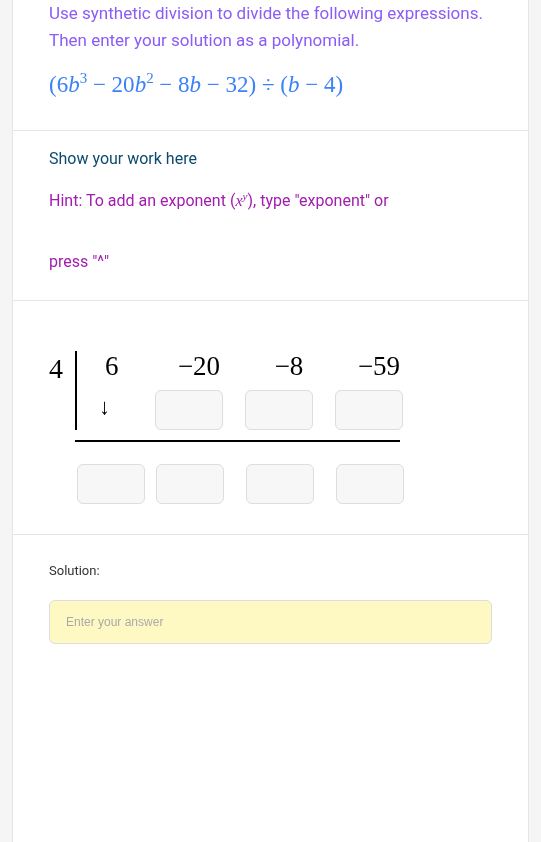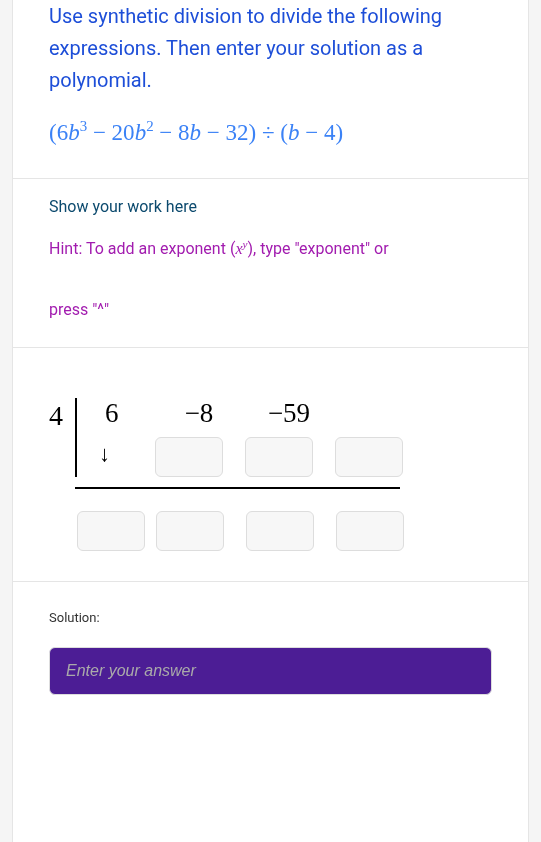--- a/index.html
+++ b/index.html
@@ -15,24 +15,24 @@
     margin: 0 12px;
     height: 100%;
     border-left: 1px solid #e5e5e5;
     border-right: 1px solid #e5e5e5;
   }
   .question {
     padding: 0 36px 24px 36px;
     border-bottom: 1px solid #e5e5e5;
   }
   .question-text {
-    font-size: 20px;
-    color: #1d4ed8;
+    font-size: 17px;
+    color: #8b5cf6;
     line-height: 1.6;
-    margin-bottom: 18px;
+    margin-bottom: 12px;
   }
   .math-expr {
     font-family: "Times New Roman", serif;
     font-size: 23px;
     color: #3b82f6;
     padding: 4px 0 8px 0;
   }
   .math-expr sup { font-size: 0.65em; vertical-align: super; }
   .hint-section {
     padding: 18px 36px 22px 36px;
@@ -139,24 +139,23 @@
   .solution-label {
     font-size: 13px;
     color: #333;
     margin-bottom: 22px;
   }
   .answer-input {
     width: 100%;
     padding: 14px 16px;
     border: 1px solid #ddd;
     border-radius: 6px;
-    font-size: 16px;
+    font-size: 12px;
     color: #888;
-    background: #4c1d95;
-    font-style: italic;
+    background: #fef9c3;
   }
   .answer-input::placeholder { color: #aaa; }
 </style>
 </head>
 <body>
 
 <div class="container">
 
   <div class="question">
     <p class="question-text">Use synthetic division to divide the following expressions. Then enter your solution as a polynomial.</p>
@@ -176,20 +175,21 @@
 
   <div class="work-area">
     <div class="synth">
       <div class="synth-left">4</div>
       <div class="synth-grid">
         <div class="brace-wrap">
           <div class="vline"></div>
           <div class="inner">
             <div class="synth-row coeffs">
               <div class="cell first">6</div>
+              <div class="cell">−20</div>
               <div class="cell">−8</div>
               <div class="cell">−59</div>
             </div>
             <div class="synth-row">
               <div class="arrow-cell">↓</div>
               <div class="box-cell">
                   <span class="input-box"></span>
                 </div>
               <div class="box-cell">
                   <span class="input-box"></span>

